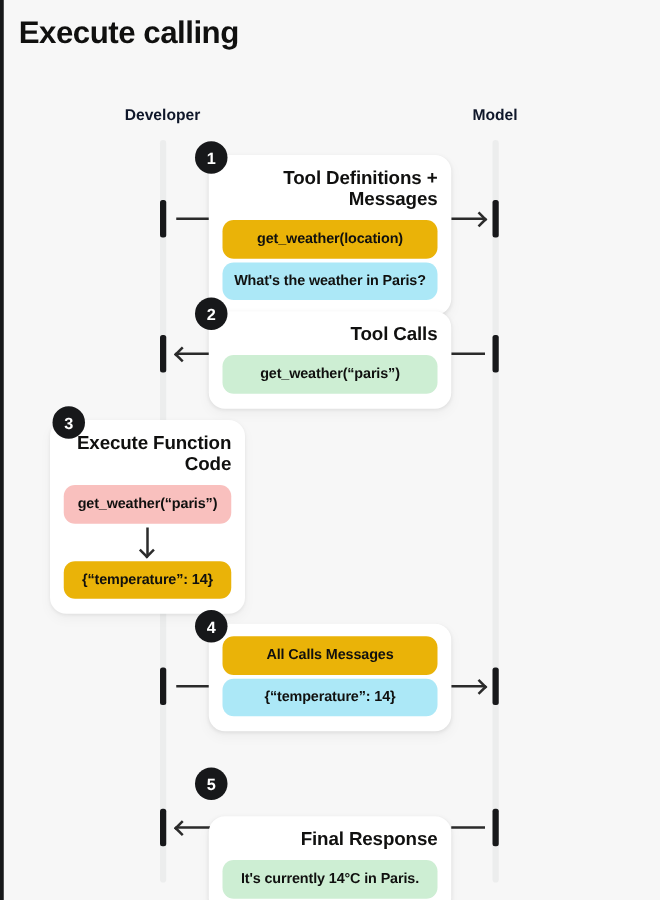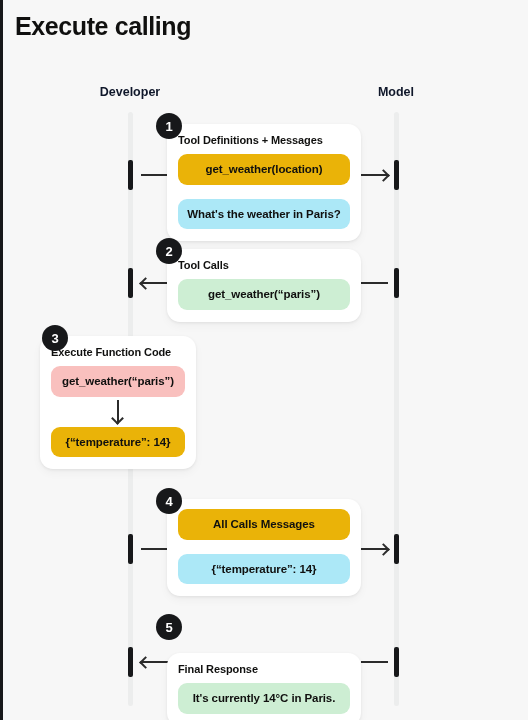--- a/index.html
+++ b/index.html
@@ -86,39 +86,39 @@
   
   .card {
     position: absolute;
     background: #ffffff;
     border-radius: 13px;
     box-shadow: 0 1px 3px rgba(0,0,0,0.07), 0 4px 10px rgba(0,0,0,0.04);
     padding: 10px 11px 12px 11px;
   }
 
   .card-title {
-    font-size: 11px;
-    font-weight: bold;
-    text-align: left;
+    font-size: 15px;
+    font-weight: bold;
+    text-align: right;
     color: #10100f;
     margin-bottom: 8px;
     letter-spacing: -0.1px;
   }
 
   .pill {
     border-radius: 9px;
     font-size: 11.5px;
     font-weight: bold;
     text-align: center;
     padding: 9px 6px;
     color: #10100f;
     letter-spacing: -0.1px;
     line-height: 1.1;
   }
-  .pill + .pill { margin-top: 14px; }
+  .pill + .pill { margin-top: 3px; }
 
   .pill-gray  { background: #eab308; }
   .pill-blue  { background: #ace8f7; }
   .pill-green { background: #cdeed3; }
   .pill-pink  { background: #f9c0be; }
 
   
   .badge {
     position: absolute;
     width: 26px;

